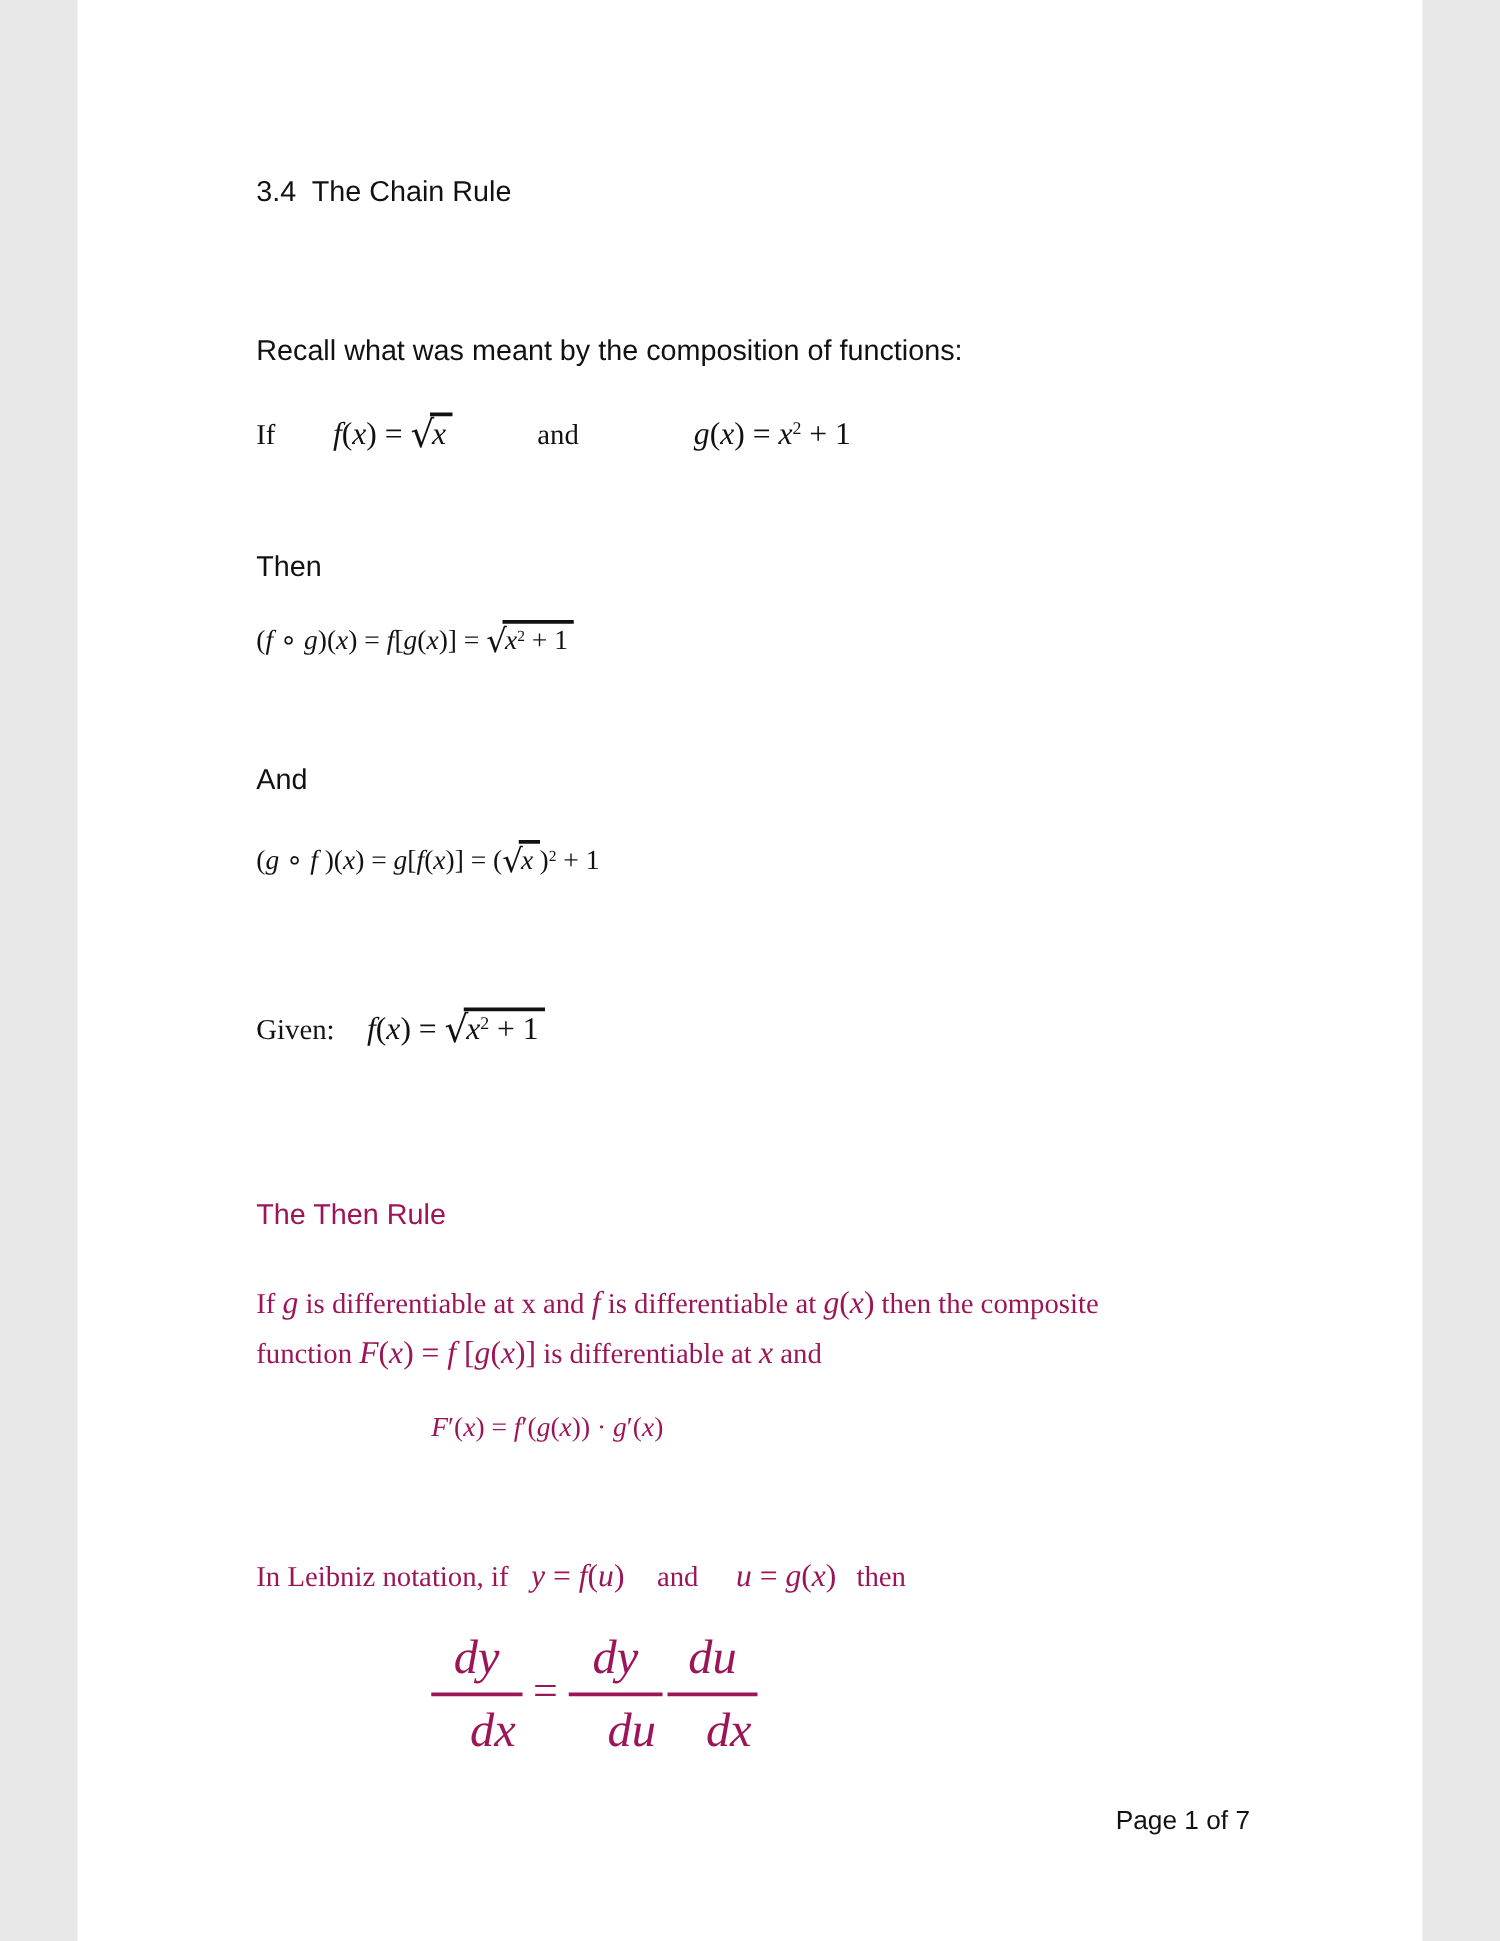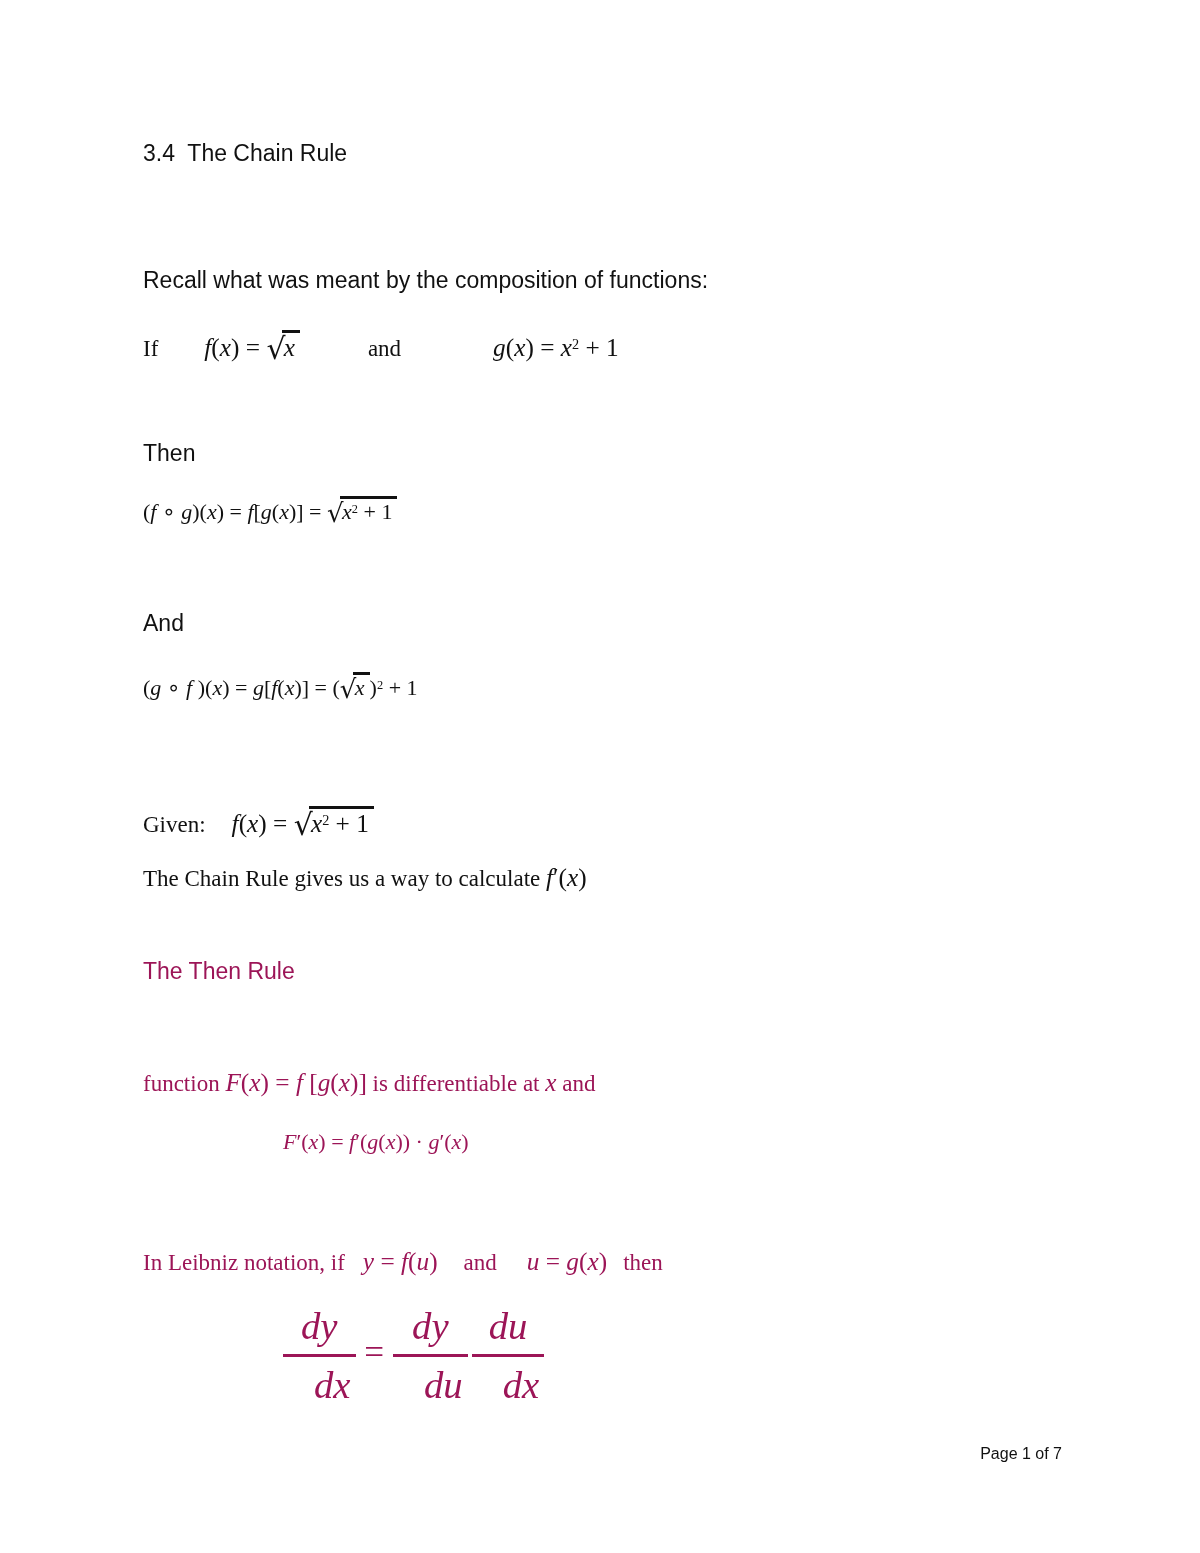--- a/index.html
+++ b/index.html
@@ -1,17 +1,17 @@
 <!DOCTYPE html>
 <html style="--accent: #9c1557; --ink: #111111; --paper: #ffffff;"><head>
 <meta charset="utf-8">
 <style>
   html,body { margin:0; padding:0; background:#e8e8e8; }
   .page {
-    position:relative; width:1200px; height:1553px; margin:0 auto;
+    position:relative; width:1076px; height:1553px; margin:0 auto;
     background:var(--paper,#ffffff); color:var(--ink,#111111);
     font-family:"Liberation Sans", sans-serif; overflow:hidden;
   }
   .line { position:absolute; white-space:pre; line-height:1.25; }
   .t  { font-family:Liberation Serif, serif; }
   .mi { font-family:"Liberation Serif", serif; font-style:italic; font-size:1.1em; }
   .mr { font-family:"Liberation Serif", serif; font-size:1.1em; }
   .sup { font-size:0.62em; vertical-align:0.52em; }
   .mr .sup, .sup.mr { font-family:"Liberation Serif", serif; }
   .sp { display:inline-block; }
@@ -20,21 +20,21 @@
           vertical-align:-0.1em; letter-spacing:-0.06em; font-style:normal; }
   .rbody { display:inline-block; border-top:3px solid currentColor;
            margin-left:-2px; padding:1px 5px 0 2px; line-height:1.08; }
   .frac { display:inline-block; vertical-align:middle; text-align:center; }
   .frac .num { display:block; padding:0 5px 4px; border-bottom:3px solid currentColor; }
   .frac .den { display:block; padding:4px 5px 0;margin-left:26px; }
   .accent { color:var(--accent,#9c1557); }
   .sz23 { font-size:23px; }
   .sz26 { font-size:20px; }
   .sz29 { font-size:32px; }
-  .footer { font-size:16px; }
+  .footer { font-size:21px; }
 </style>
 </head>
 <body>
 
 <div class="page">
 
   <div class="line sz23" style="left:143px; top:139px;">3.4  The Chain Rule</div>
 
   <div class="line sz23" style="left:143px; top:266px;">Recall what was meant by the composition of functions:</div>
 
@@ -43,24 +43,24 @@
   <div class="line sz23" style="left:143px; top:439px;">Then</div>
 
   <div class="line sz26" style="left:143px; top:496px;"><span class="mr">(</span><span class="mi">f</span><span class="mr"> ∘ </span><span class="mi">g</span><span class="mr">)(</span><span class="mi">x</span><span class="mr">) = </span><span class="mi">f</span><span class="mr">[</span><span class="mi">g</span><span class="mr">(</span><span class="mi">x</span><span class="mr">)] = </span><span class="sqrt"><span class="rsym">√</span><span class="rbody"><span class="mi">x</span><span class="mr sup">2</span><span class="mr"> + 1</span></span></span></div>
 
   <div class="line sz23" style="left:143px; top:609px;">And</div>
 
   <div class="line sz26" style="left:143px; top:672px;"><span class="mr">(</span><span class="mi">g</span><span class="mr"> ∘ </span><span class="mi">f</span><span class="mr"> )(</span><span class="mi">x</span><span class="mr">) = </span><span class="mi">g</span><span class="mr">[</span><span class="mi">f</span><span class="mr">(</span><span class="mi">x</span><span class="mr">)] = (</span><span class="sqrt"><span class="rsym">√</span><span class="rbody"><span class="mi">x</span></span></span><span class="mr">)</span><span class="mr sup">2</span><span class="mr"> + 1</span></div>
 
   <div class="line sz23" style="left:143px; top:806px;"><span class="t">Given:</span><span class="sp" style="width: 26px;"></span><span class="mi">f</span><span class="mr">(</span><span class="mi">x</span><span class="mr">) = </span><span class="sqrt"><span class="rsym">√</span><span class="rbody"><span class="mi">x</span><span class="mr sup">2</span><span class="mr"> + 1</span></span></span></div>
 
-  <div class="line sz23" style="left:143px; top:862px;"><span class="t">The Chain Rule gives us a way to calculate </span><span class="mi">f</span><span class="mr">′(</span><span class="mi">x</span><span class="mr">)</span></div>
 
   <div class="line sz23 accent" style="left:143px; top:957px;">The Then Rule</div>
 
+  <div class="line sz23 accent" style="left:143px; top:1027px;"><span class="t">If </span><span class="mi">g</span><span class="t"> is differentiable at x and </span><span class="mi">f</span><span class="t"> is differentiable at </span><span class="mi">g</span><span class="mr">(</span><span class="mi">x</span><span class="mr">)</span><span class="t"> then the composite</span></div>
 
   <div class="line sz23 accent" style="left:143px; top:1067px;"><span class="t">function </span><span class="mi">F</span><span class="mr">(</span><span class="mi">x</span><span class="mr">) = </span><span class="mi">f</span><span class="mr"> [</span><span class="mi">g</span><span class="mr">(</span><span class="mi">x</span><span class="mr">)]</span><span class="t"> is differentiable at </span><span class="mi">x</span><span class="t"> and</span></div>
 
   <div class="line sz26 accent" style="left:283px; top:1128px;"><span class="mi">F</span><span class="mr">′(</span><span class="mi">x</span><span class="mr">) = </span><span class="mi">f</span><span class="mr">′(</span><span class="mi">g</span><span class="mr">(</span><span class="mi">x</span><span class="mr">)) · </span><span class="mi">g</span><span class="mr">′(</span><span class="mi">x</span><span class="mr">)</span></div>
 
   <div class="line sz23 accent" style="left:143px; top:1246px;"><span class="t">In Leibniz notation, if</span><span class="sp" style="width: 18px;"></span><span class="mi">y</span><span class="mr"> = </span><span class="mi">f</span><span class="mr">(</span><span class="mi">u</span><span class="mr">)</span><span class="sp" style="width: 26px;"></span><span class="t">and</span><span class="sp" style="width: 30px;"></span><span class="mi">u</span><span class="mr"> = </span><span class="mi">g</span><span class="mr">(</span><span class="mi">x</span><span class="mr">)</span><span class="sp" style="width: 16px;"></span><span class="t">then</span></div>
 
   <div class="line sz29 accent" style="left:283px; top:1302px;"><span class="frac"><span class="num mr"><span class="mi">dy</span></span><span class="den mr"><span class="mi">dx</span></span></span><span class="mr"> = </span><span class="frac"><span class="num mr"><span class="mi">dy</span></span><span class="den mr"><span class="mi">du</span></span></span><span class="sp" style="width: 4px;"></span><span class="frac"><span class="num mr"><span class="mi">du</span></span><span class="den mr"><span class="mi">dx</span></span></span></div>
 
   <div class="line footer" style="right:138px; top:1444px;">Page 1 of 7</div>

